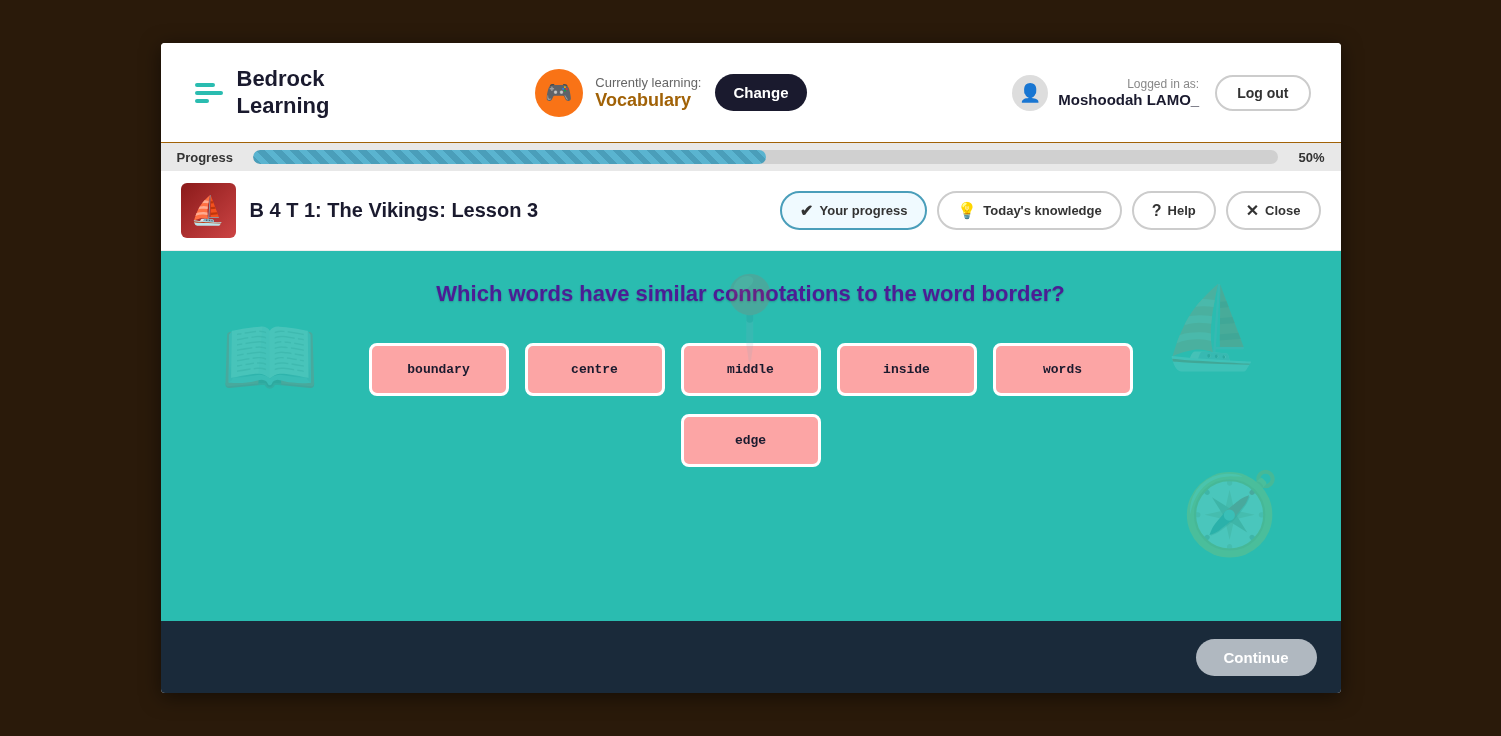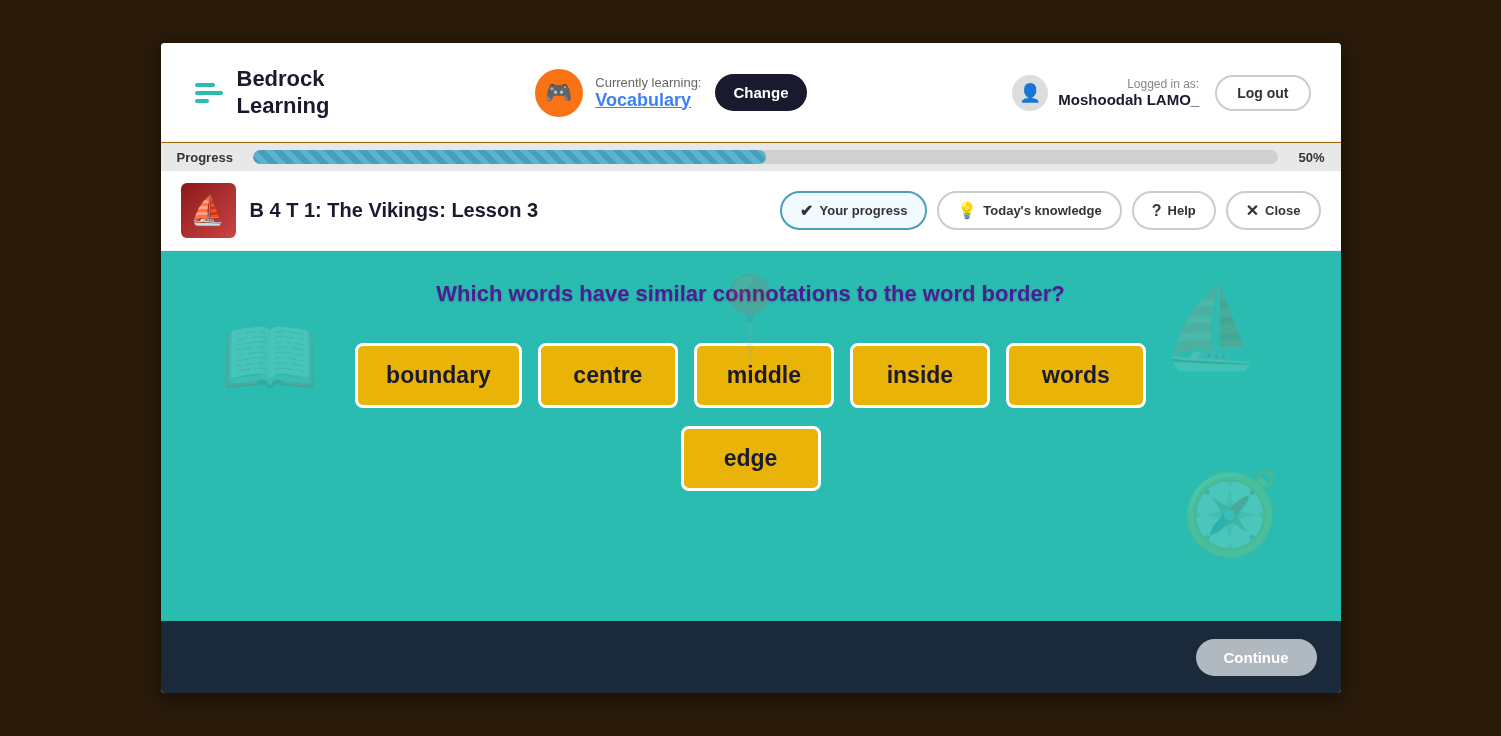--- a/index.html
+++ b/index.html
@@ -77,22 +77,21 @@
     }
 
     .learning-label {
       font-size: 13px;
       color: #666;
     }
 
     .learning-subject {
       font-size: 18px;
       font-weight: 700;
-      color: #3b82f6;
-      text-decoration: underline;
+      color: #a16207;
     }
 
     .change-btn {
       background: #1a1a2e;
       color: #fff;
       border: none;
       border-radius: 25px;
       padding: 10px 18px;
       font-size: 15px;
       font-weight: 700;
@@ -289,31 +288,32 @@
 
     .options-row {
       display: flex;
       gap: 16px;
       justify-content: center;
       margin-bottom: 18px;
       flex-wrap: nowrap;
     }
 
     .option-btn {
-      background: #eab308;
+      background: #fca5a5;
       border: 3px solid #fff;
       border-radius: 8px;
       padding: 16px 28px;
-      font-size: 23px;
+      font-size: 13px;
       font-weight: 600;
       color: #1a1a2e;
       cursor: pointer;
       min-width: 140px;
       text-align: center;
       transition: all 0.15s;
+      font-family: Liberation Mono, monospace;
     }
 
     .options-row-2 {
       display: flex;
       gap: 16px;
       justify-content: center;
     }
 
     
     .footer {

